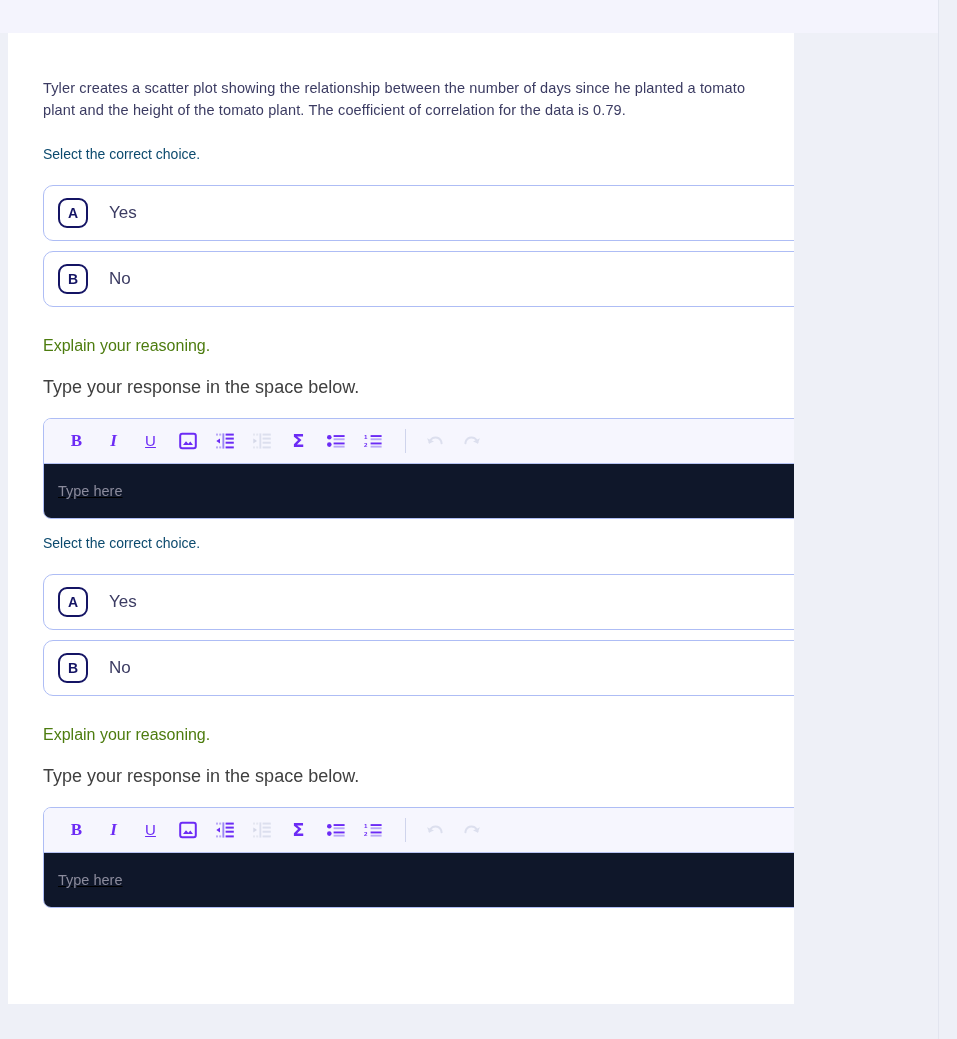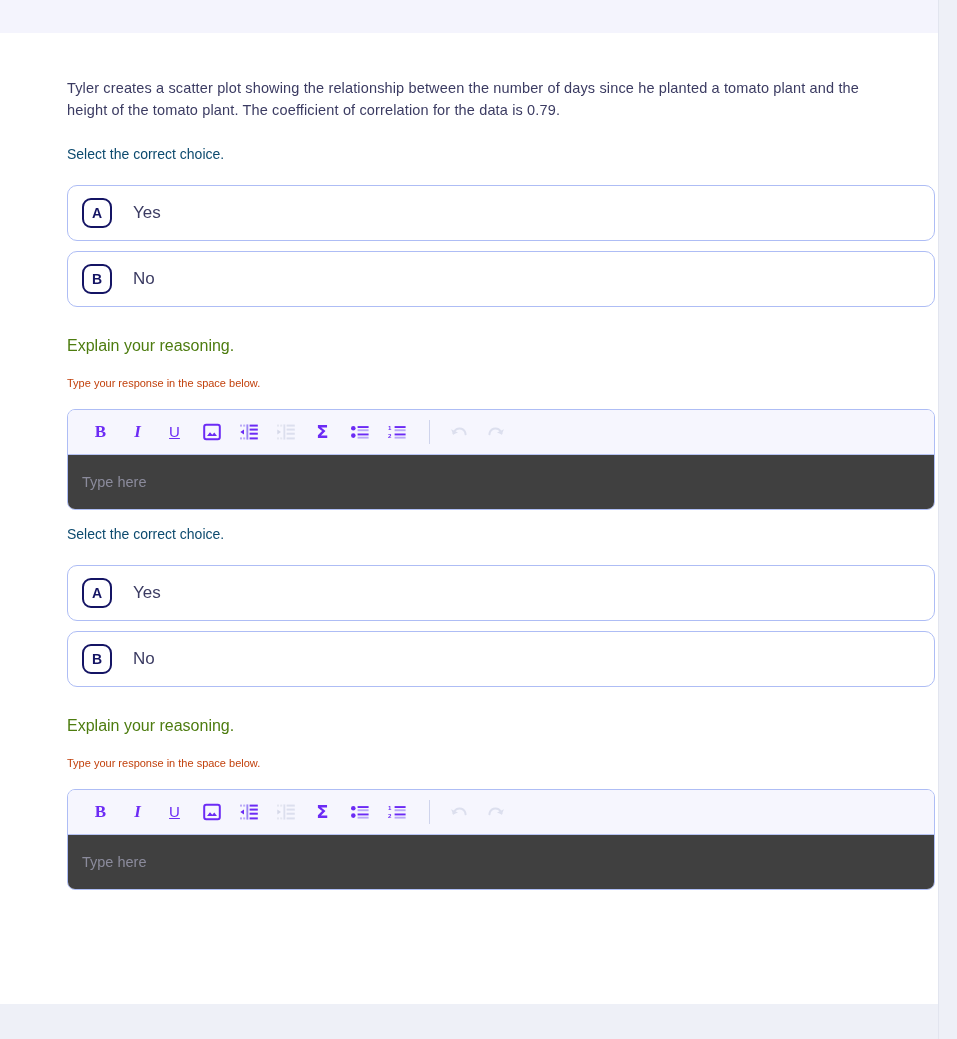--- a/index.html
+++ b/index.html
@@ -39,27 +39,26 @@
     position: absolute;
     top: 0; left: 0;
     width: 1px;
     height: 1039px;
     background: #e2e5ef;
   }
   
   .card {
     position: absolute;
     top: 33px;
-    left: 0;
-    width: 938px;
+    left: 8px;
+    width: 786px;
     height: 971px;
     background: #ffffff;
     box-sizing: border-box;
     overflow: hidden;
-    padding-left: 32px;
   }
   .card-inner {
     padding: 44px 35px 0 35px;
   }
 
   .prompt {
     color: #3b3b62;
     font-size: 14.5px;
     line-height: 1.55;
     margin: 0 0 22px 0;
@@ -115,22 +114,22 @@
     font-size: 17px;
     color: #3b3b62;
   }
 
   .section-head {
     color: #4d7c0f;
     font-size: 16px;
     margin: 30px 0 22px 0;
   }
   .section-sub {
-    color: #c2410c;
-    font-size: 11px;
+    color: #404040;
+    font-size: 18px;
     margin: 8px 0 20px 0;
   }
 
   
   .editor {
     width: 868px;
     box-sizing: border-box;
     border: 1.3px solid #aebdf5;
     border-radius: 8px;
     overflow: hidden;
@@ -170,21 +169,22 @@
     height: 24px;
     background: #cfd4ec;
     margin: 0 10px 0 14px;
     flex: 0 0 auto;
   }
   .textarea {
     height: 54px;
     display: flex;
     align-items: center;
     padding-left: 14px;
-    background: #404040;
+    background: #0f172a;
+    text-decoration: underline;
   }
   .placeholder {
     color: #8b8b9c;
     font-size: 14.5px;
   }
 </style>
 </head>
 <body>
 
 <div class="viewport">

